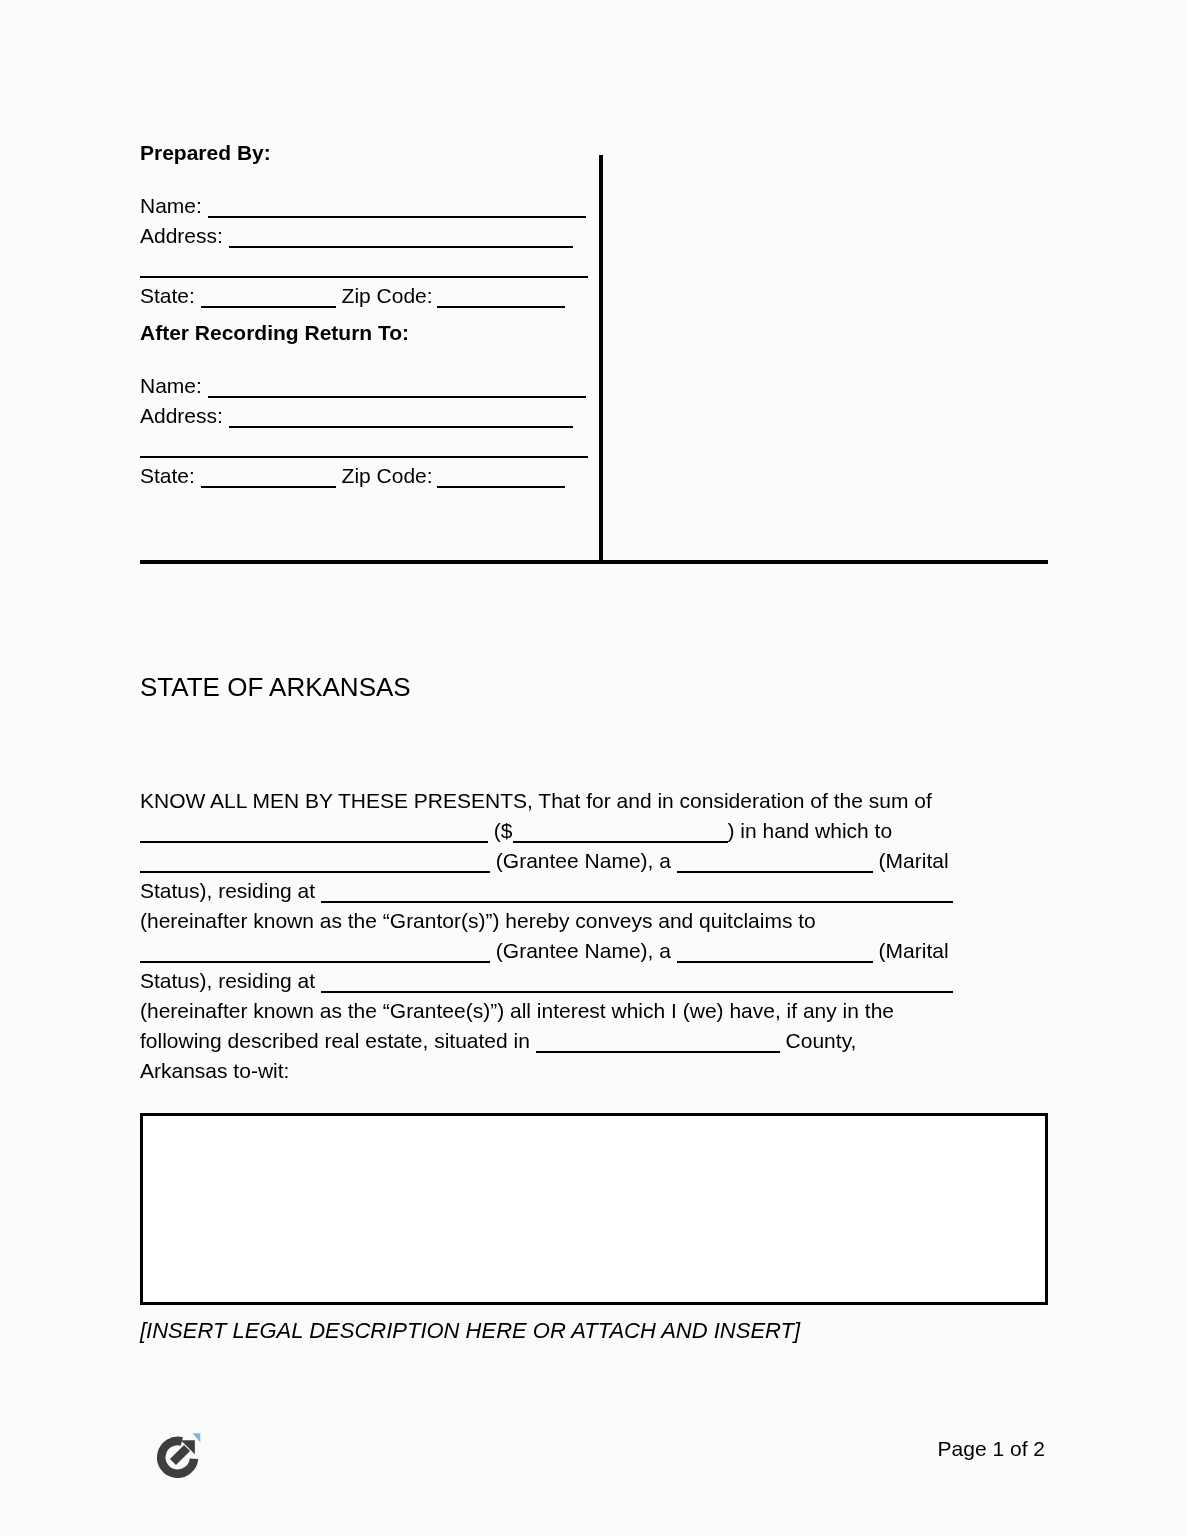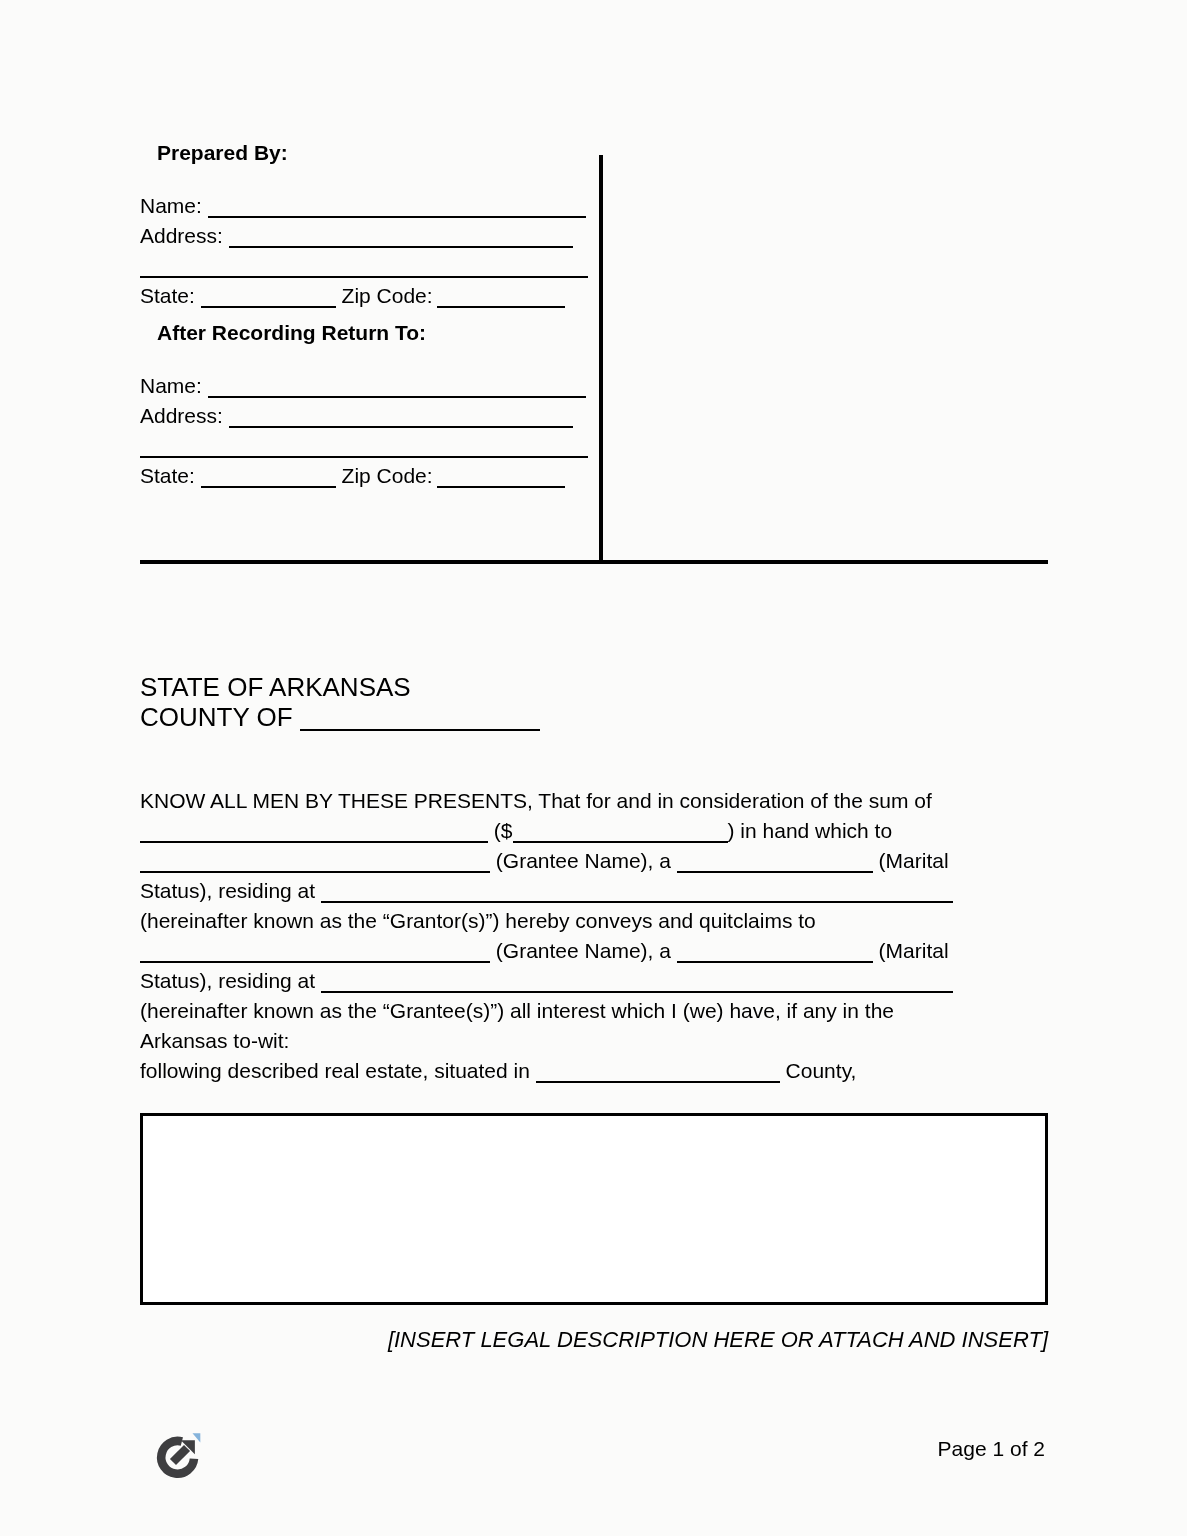--- a/index.html
+++ b/index.html
@@ -25,21 +25,21 @@
     vertical-align: -5px;
   }
 
   
   .addr-block {
     position: absolute;
     left: 140px;
     width: 452px;
   }
   .addr-block .row { font-size: 21px; line-height: 30px; white-space: nowrap; }
-  .addr-block .heading { margin-bottom: 23px; margin-left: 17px; }
+  .addr-block .heading { margin-bottom: 23px; }
 
   .vline {
     position: absolute;
     left: 599px; top: 155px;
     width: 4px; height: 407px;
     background: #000;
   }
   .hrule {
     position: absolute;
     left: 140px; top: 560px;
@@ -72,22 +72,22 @@
   .legal-box {
     position: absolute;
     left: 140px; top: 1113px;
     width: 908px; height: 192px;
     border: 3px solid #000;
     background: #fff;
   }
   .legal-note {
     position: absolute;
     left: 140px; top: 1318px; width: 908px;
-    text-align: right;
-    font-size: 22px; font-style: italic; margin-top: 9px;
+    text-align: left;
+    font-size: 22px; font-style: italic;
   }
 
   .logo {
     position: absolute;
     left: 155px; top: 1428px;
     width: 50px; height: 54px;
   }
   .page-indicator {
     position: absolute;
     top: 1437px; right: 142px;
@@ -128,34 +128,33 @@
     <div class="row"><span class="blank w-cont"></span></div>
     <div class="row"><span>State:</span> <span class="blank w-state"></span> <span>Zip Code:</span><span class="blank w-zip"></span></div>
   </div>
 
   <div class="vline"></div>
   <div class="hrule"></div>
 
 
   <div class="jurisdiction">
     <div class="txt">STATE OF ARKANSAS</div>
-    <div class="txt"><span>COUNTY OF</span> <span class="blank w-county"></span></div>
   </div>
 
   <div class="deed-body">
     <div class="line">KNOW ALL MEN BY THESE PRESENTS, That for and in consideration of the sum of</div>
     <div class="line"><span class="blank w-sum"></span> <span>($</span><span class="blank w-dollar"></span><span>) in hand which to</span></div>
     <div class="line"><span class="blank w-party"></span> <span>(Grantee Name), a</span> <span class="blank w-marital"></span> <span>(Marital</span></div>
     <div class="line"><span>Status), residing at</span> <span class="blank w-resid"></span></div>
     <div class="line">(hereinafter known as the “Grantor(s)”) hereby conveys and quitclaims to</div>
     <div class="line"><span class="blank w-party"></span> <span>(Grantee Name), a</span> <span class="blank w-marital"></span> <span>(Marital</span></div>
     <div class="line"><span>Status), residing at</span> <span class="blank w-resid"></span></div>
     <div class="line">(hereinafter known as the “Grantee(s)”) all interest which I (we) have, if any in the</div>
+    <div class="line"><span>following described real estate, situated in</span> <span class="blank w-situated"></span> <span>County,</span></div>
     <div class="line">Arkansas to-wit:</div>
-    <div class="line"><span>following described real estate, situated in</span> <span class="blank w-situated"></span> <span>County,</span></div>
   </div>
 
   <div class="legal-box"></div>
   <div class="legal-note">[INSERT LEGAL DESCRIPTION HERE OR ATTACH AND INSERT]</div>
 
   <svg class="logo" viewBox="0 0 64 68" aria-hidden="true">
     <polygon points="48,6 58,6 58,18" fill="#85b3db"></polygon>
     <path d="M 34.4 16.7 A 21 21 0 1 0 49.9 38.8" fill="none" stroke="#3e3e40" stroke-width="11"></path>
     <line x1="23" y1="43" x2="41" y2="25" stroke="#3e3e40" stroke-width="11"></line>
     <polygon points="33,15 51,15 51,33" fill="#3e3e40"></polygon>

